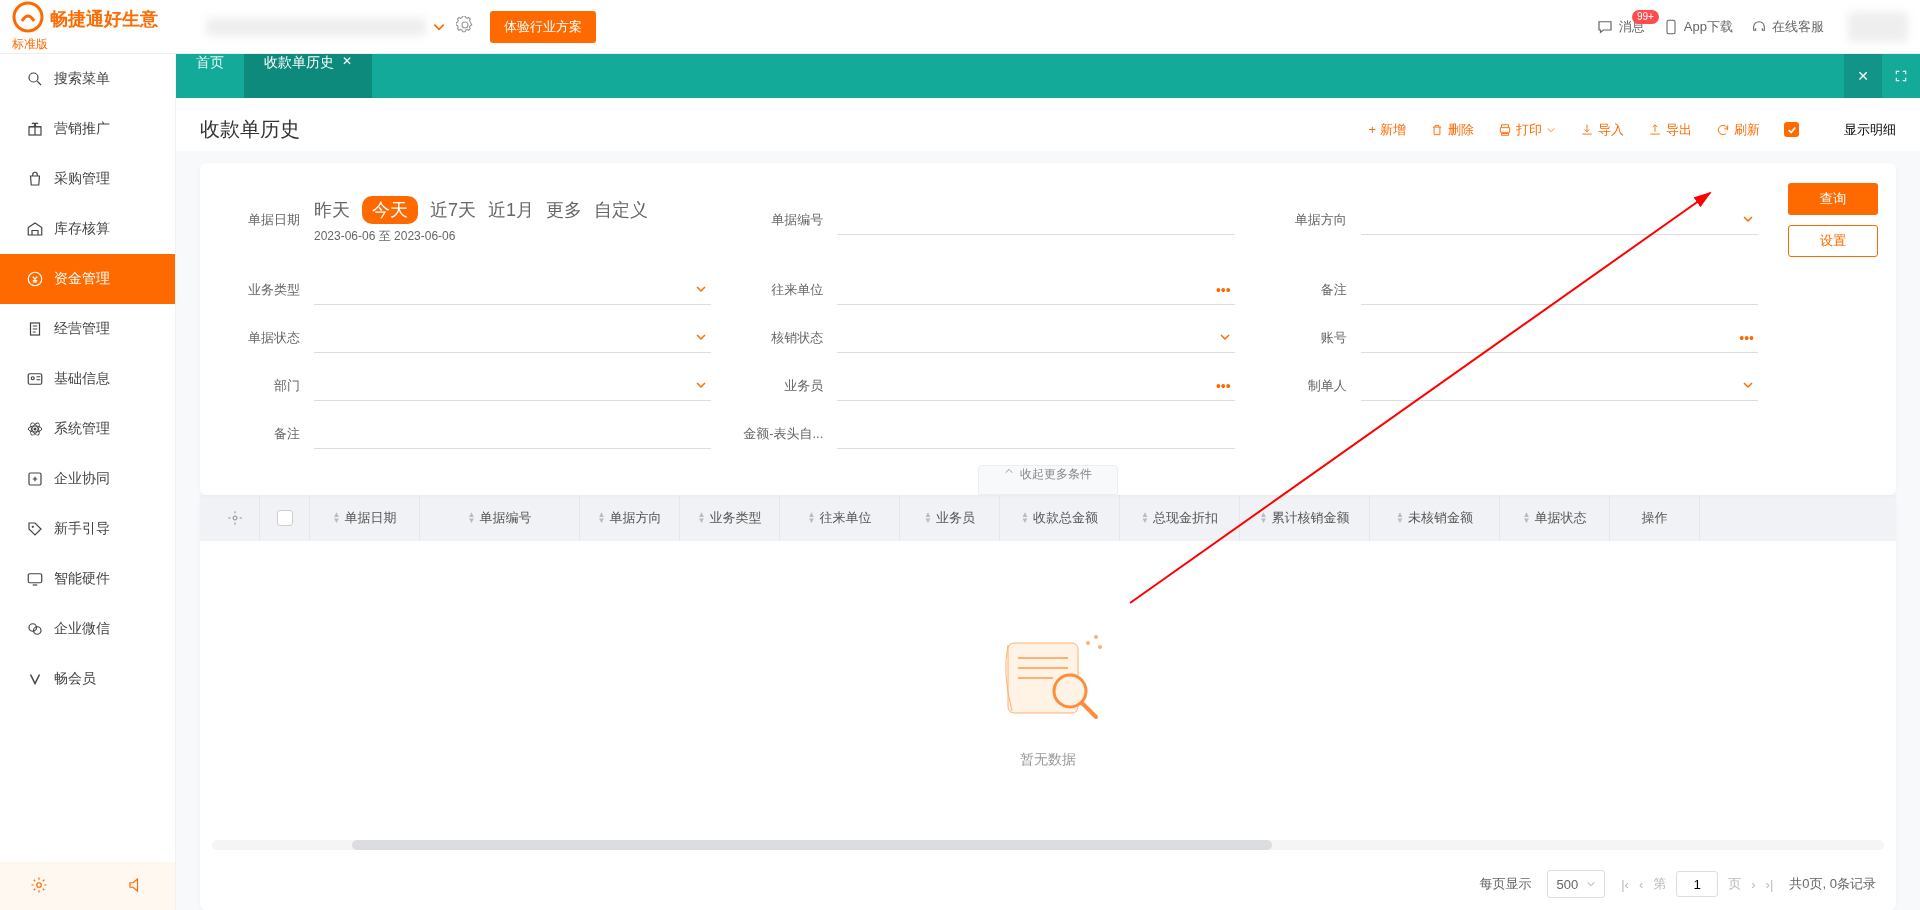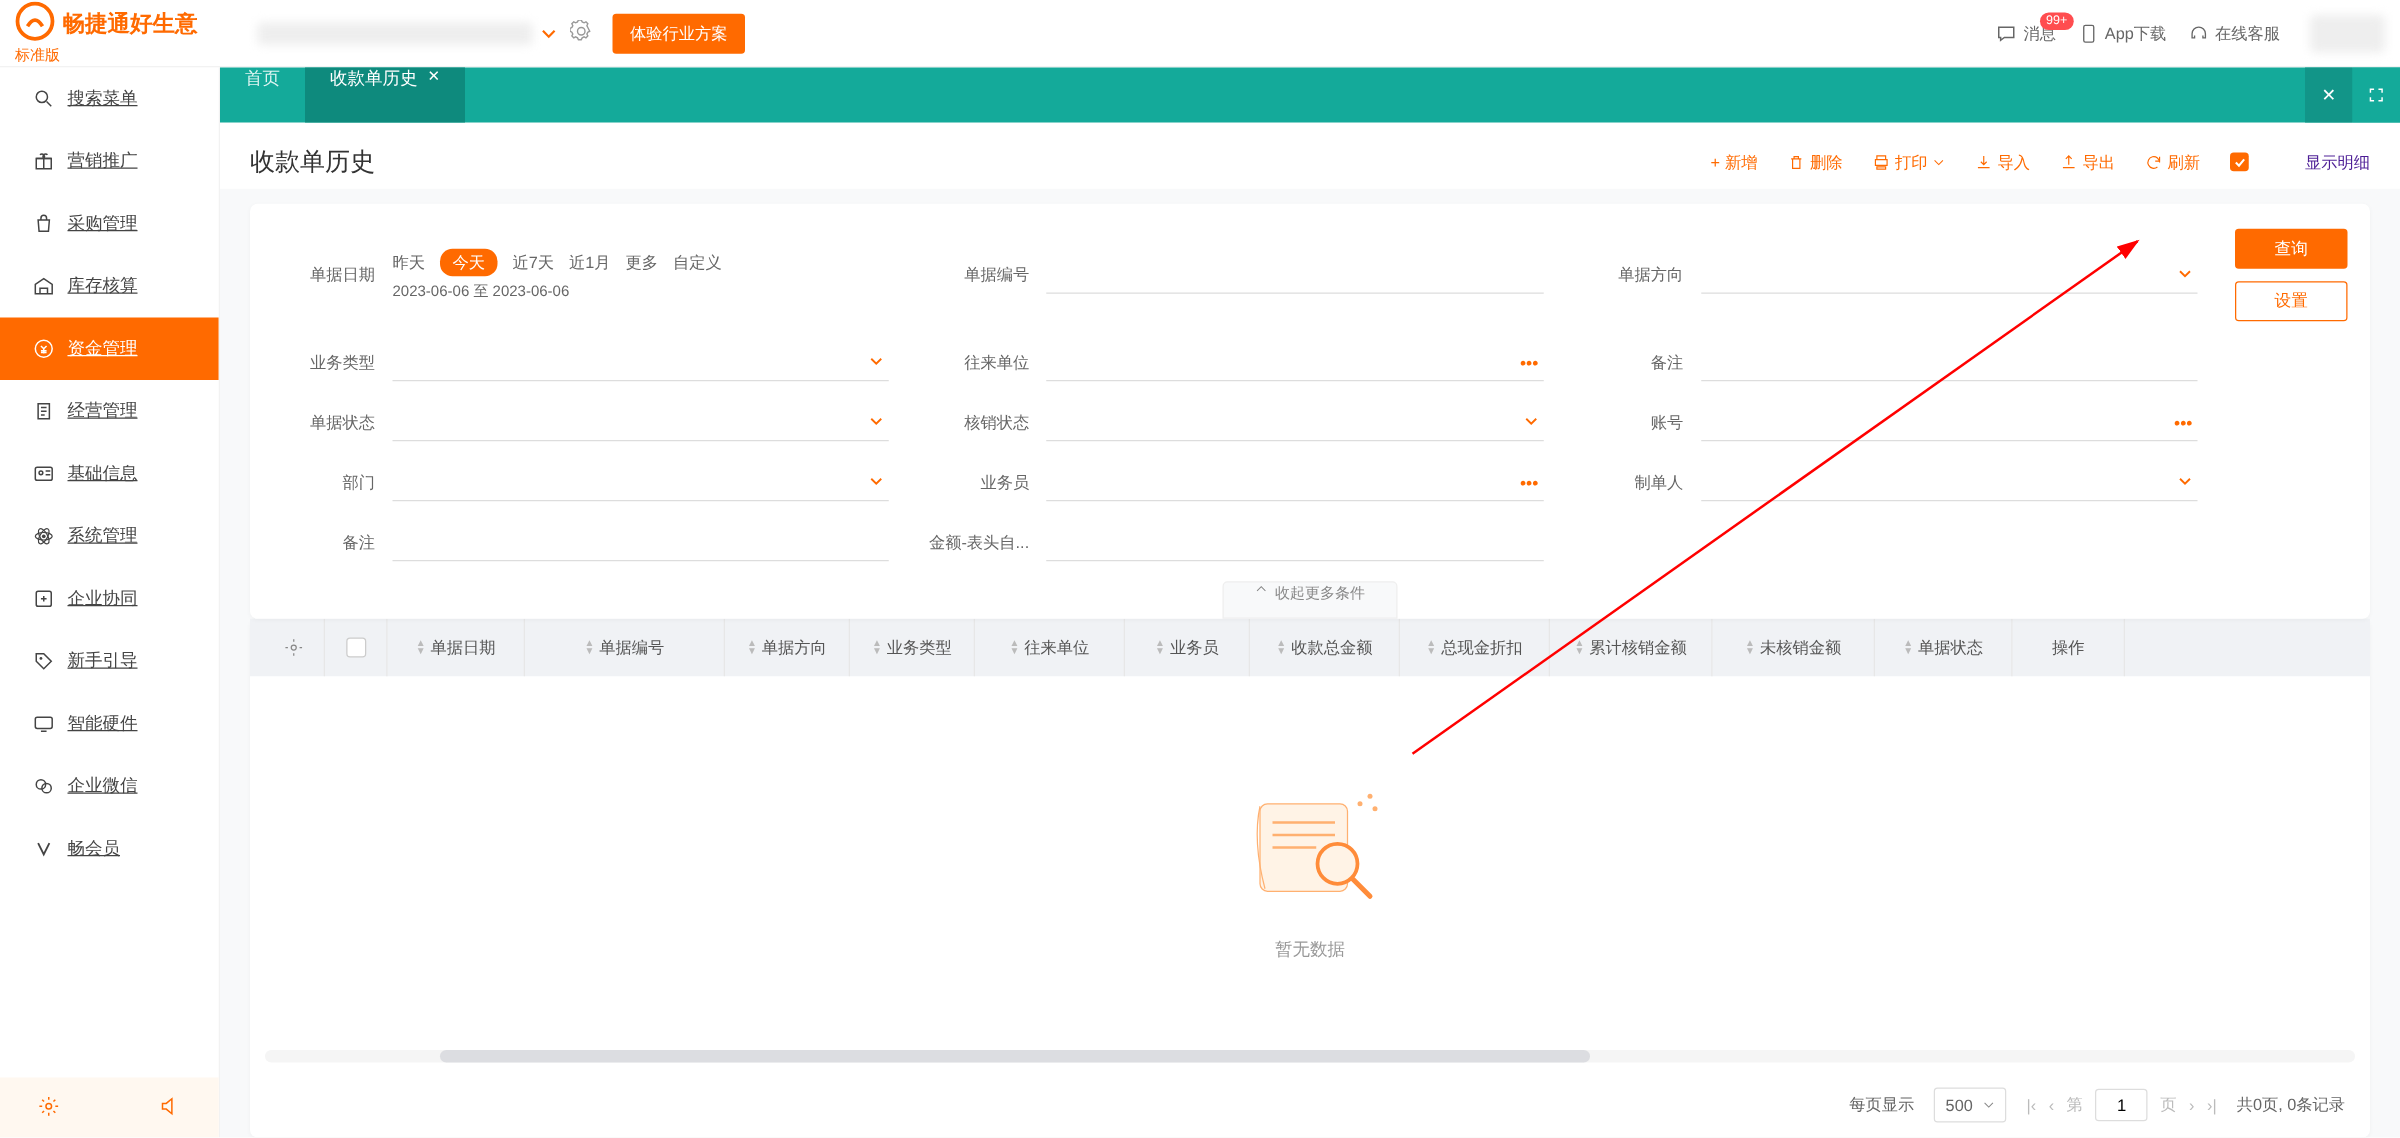--- a/index.html
+++ b/index.html
@@ -17,51 +17,51 @@
   .btn-orange{background:#ff6a00;color:#fff;border:none;border-radius:3px;padding:7px 14px;margin-left:16px;cursor:pointer;font-size:13px;}
   .top-spacer{flex:1;}
   .top-item{display:flex;align-items:center;gap:5px;color:#666;margin-right:18px;cursor:pointer;font-size:13px;}
   .badge{position:relative;}
   .badge .cnt{position:absolute;top:-8px;right:-14px;background:#ff4d4f;color:#fff;font-size:10px;border-radius:8px;padding:1px 5px;line-height:12px;}
   .avatar-blur{width:60px;height:30px;filter:blur(4px);background:#eee;border-radius:4px;margin-left:6px;}
   
   .layout{display:flex;height:856px;}
   .sidebar{width:176px;background:#fff;border-right:1px solid #f2f2f2;display:flex;flex-direction:column;}
   .sidebar .sec{flex:1;overflow:auto;}
-  .menu-item{display:flex;align-items:center;gap:10px;height:50px;padding-left:26px;color:#444;cursor:pointer;text-decoration:underline;}
+  .menu-item{display:flex;align-items:center;gap:10px;height:50px;padding-left:26px;color:#444;cursor:pointer;}
   .menu-item.active{background:#ff6a00;color:#fff;}
   .menu-icon{width:18px;display:flex;align-items:center;justify-content:center;}
   .sidebar-footer{height:48px;background:#fff8f0;display:flex;align-items:center;justify-content:space-between;padding:0 30px;color:#ff6a00;}
   
   .content{flex:1;background:#f8f9fa;display:flex;flex-direction:column;}
   .tabs{height:44px;background:#14aa9a;display:flex;align-items:center;position:relative;}
   .tab{height:44px;display:flex;align-items:flex-start;padding:0 20px;color:#dff5f2;cursor:pointer;gap:8px;}
   .tab.active{background:#0e8a7d;color:#fff;}
   .tab .x{font-size:12px;}
   .tabs-right{margin-left:auto;display:flex;}
   .tabs-right .ticon{width:38px;height:44px;display:flex;align-items:center;justify-content:center;color:#fff;cursor:pointer;}
   .tabs-right .ticon:first-child{background:#129588;}
   .tabs-right .ticon:last-child{background:#14aa9a;}
 
   .page{padding:18px 24px 8px;display:flex;align-items:center;background:#fff;}
   .page-title{font-size:20px;color:#333;}
   .toolbar{display:flex;gap:24px;margin-left:auto;align-items:center;}
   .tool{display:flex;align-items:center;gap:4px;color:#666;cursor:pointer;font-size:13px;}
   .tool.orange{color:#ff6a00;}
-  .tool.checkbox-on{color:#4c1d95;gap:45px;}
+  .tool.checkbox-on{color:#000000;gap:45px;}
   .chk{width:15px;height:15px;background:#ff6a00;border-radius:3px;display:flex;align-items:center;justify-content:center;}
   .chk svg{color:#fff;}
 
   .filter-panel{margin:12px 24px 0;background:#fff;border-radius:6px;padding:20px 18px 0;box-shadow:0 1px 4px rgba(0,0,0,0.04);position:relative;}
   .filter-grid{display:grid;grid-template-columns:1fr 1fr 1fr 90px;column-gap:30px;row-gap:18px;}
   .frow{display:flex;align-items:center;}
   .flabel{width:96px;text-align:right;color:#666;padding-right:14px;font-size:13px;}
   .fval{flex:1;border-bottom:1px solid #ddd;height:30px;display:flex;align-items:center;position:relative;}
   .fval .suffix{position:absolute;right:4px;color:#ff6a00;}
-  .date-tabs{display:flex;align-items:center;gap:12px;font-size:13px;color:#666;flex-wrap:wrap;}
+  .date-tabs{display:flex;align-items:center;gap:12px;font-size:18px;color:#666;flex-wrap:wrap;}
   .date-tabs .dt.active{background:#ff6a00;color:#fff;border-radius:10px;padding:2px 10px;}
   .date-range{color:#666;font-size:12px;margin-top:4px;}
   .col-right{display:flex;flex-direction:column;gap:10px;align-items:stretch;}
   .btn-search{background:#ff6a00;color:#fff;border:none;border-radius:3px;height:32px;cursor:pointer;}
   .btn-set{background:#fff;color:#ff6a00;border:1px solid #ff6a00;border-radius:3px;height:32px;cursor:pointer;}
   .collapse{height:30px;background:#f8f9fa;border:1px solid #eee;border-radius:4px 4px 0 0;display:flex;justify-content:center;gap:6px;color:#888;font-size:12px;margin:16px auto 0;width:140px;cursor:pointer;}
 
   .table-wrap{margin:0 24px;background:#fff;border-radius:6px;box-shadow:0 1px 4px rgba(0,0,0,0.04);flex:1;display:flex;flex-direction:column;}
   .thead{height:46px;display:flex;align-items:center;background:#f0f2f5;}
   .th{display:flex;align-items:center;justify-content:center;gap:4px;color:#555;font-size:13px;border-right:1px solid #e7e7e7;height:46px;}

